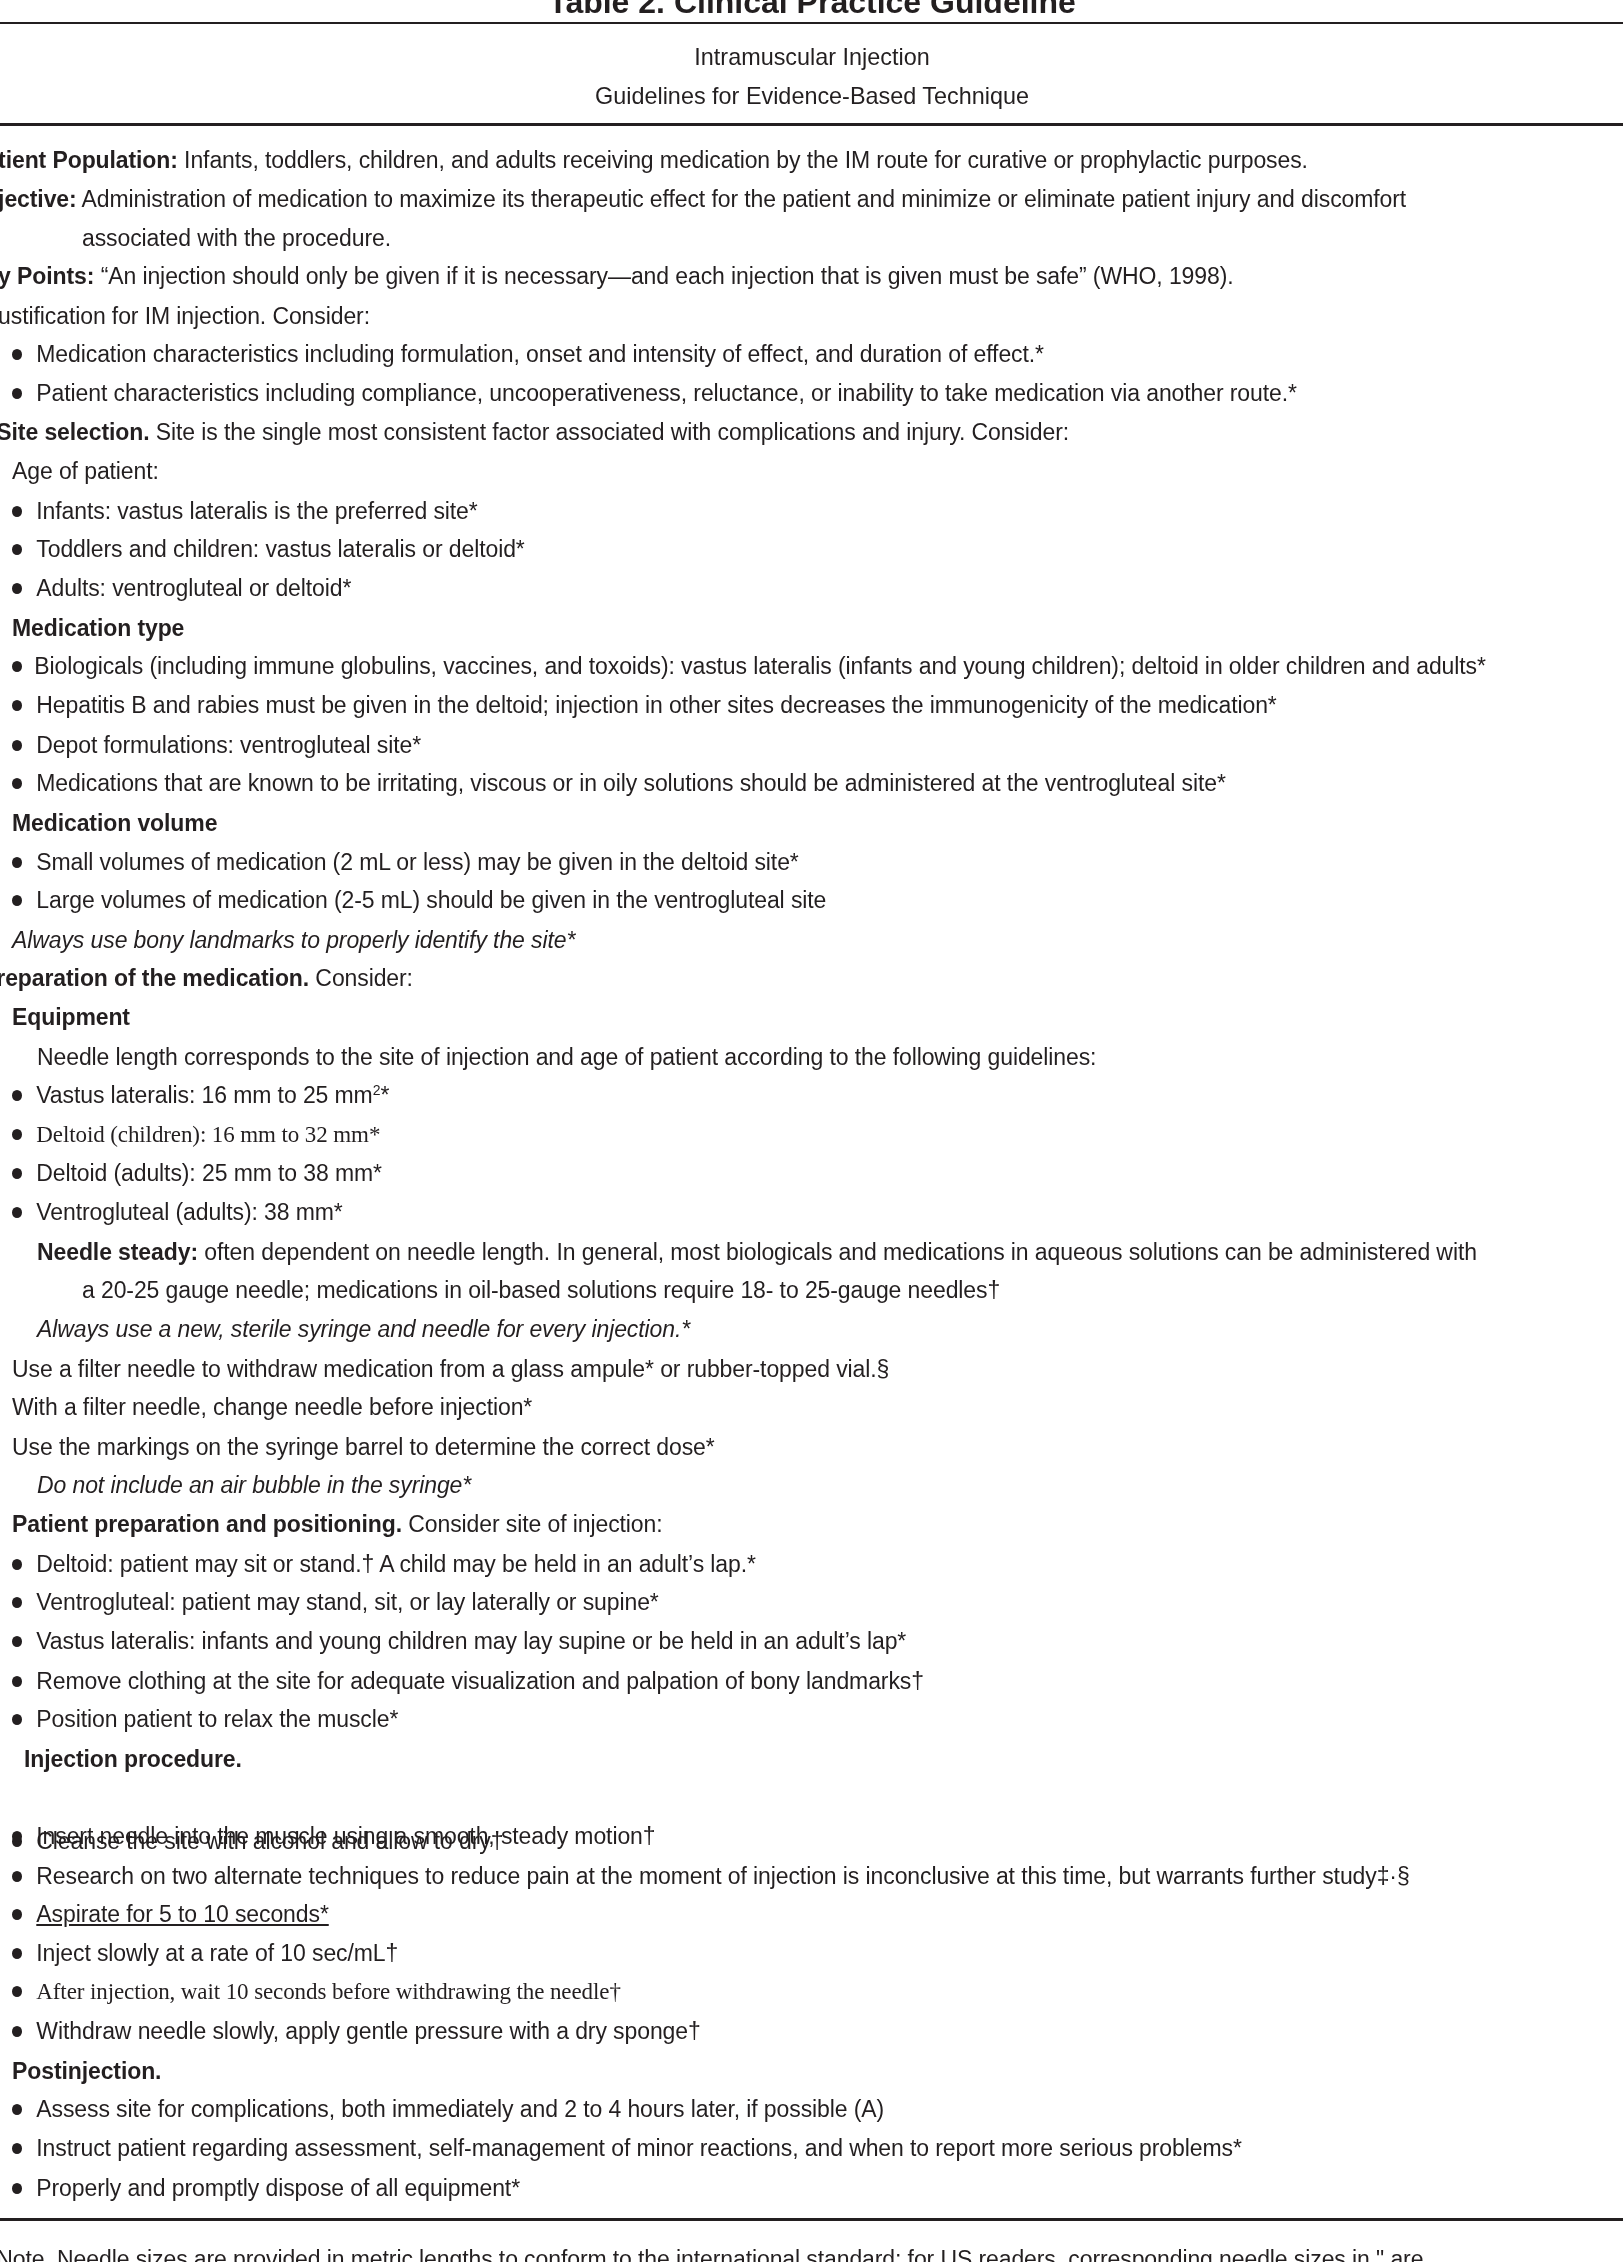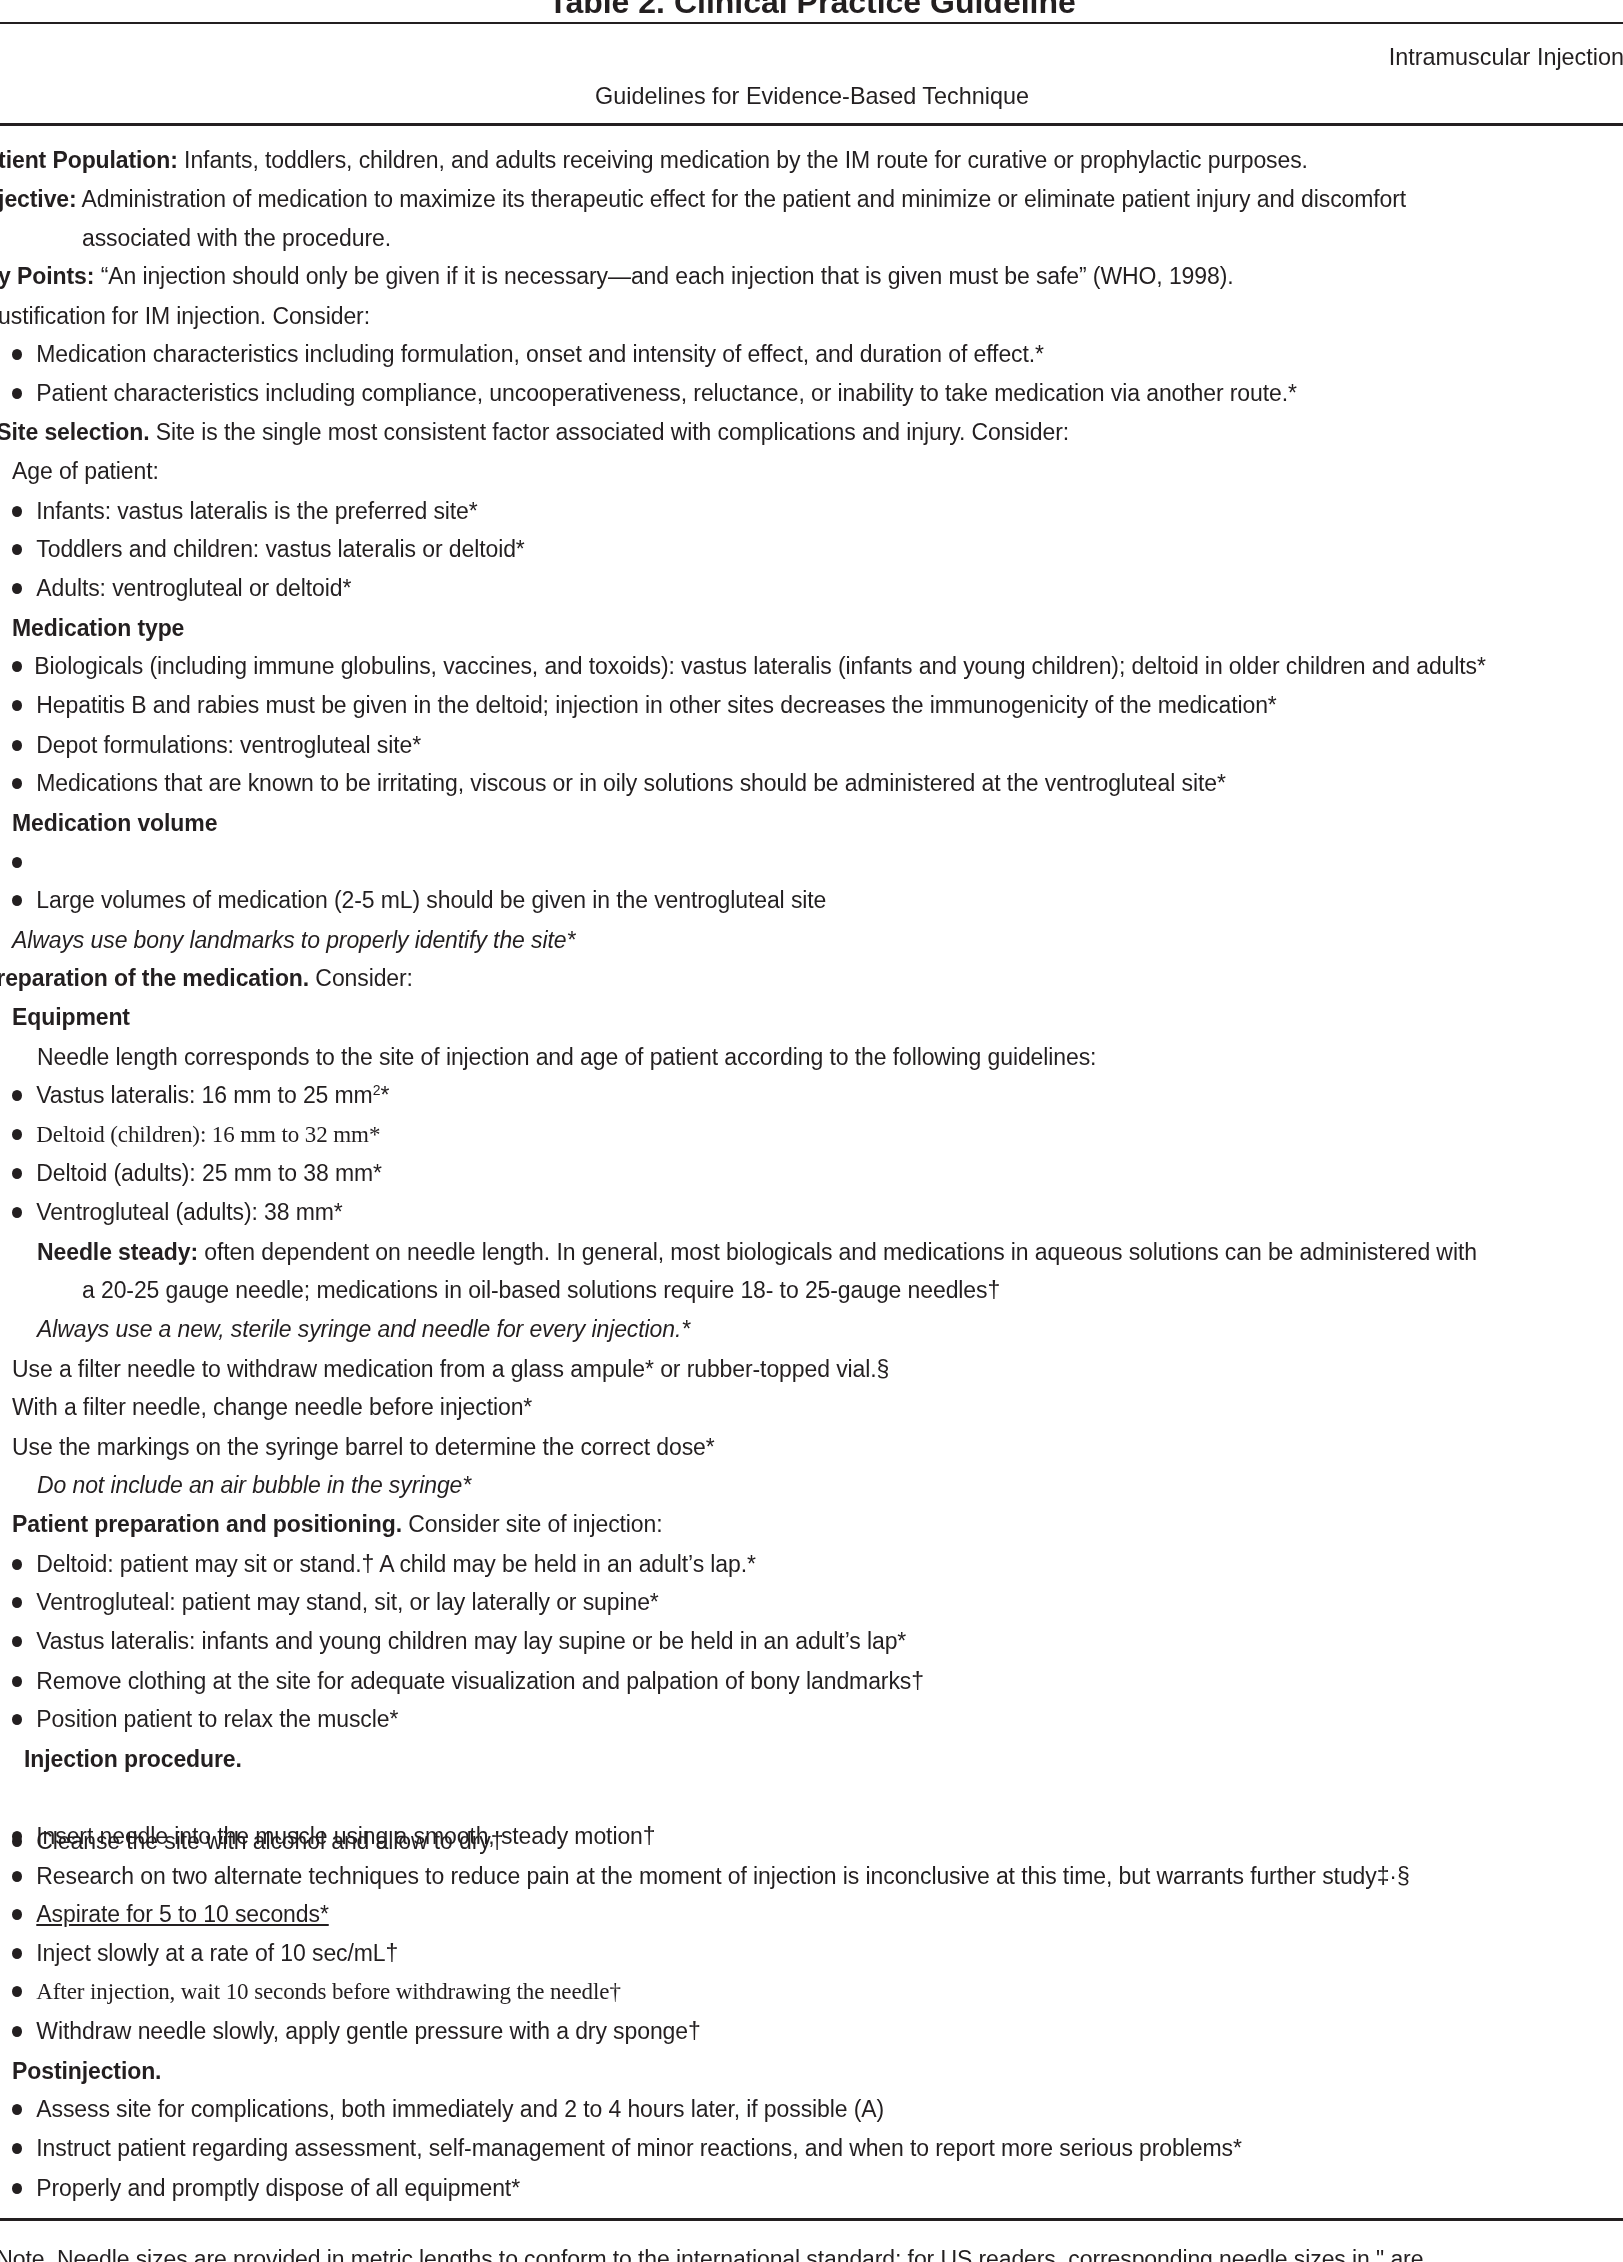--- a/index.html
+++ b/index.html
@@ -26,21 +26,21 @@
     display: inline-block; width: 10.3px; height: 11.2px; border-radius: 50%;
     background: #231f20; margin-right: 14px; vertical-align: 1.9px;
   }
   sup { font-size: 14px; line-height: 0; vertical-align: 8.4px; }
 </style>
 </head>
 <body>
 
 <div class="title">Table 2. Clinical Practice Guideline</div>
 <div class="rule" style="top:21.5px;height:2.8px;"></div>
-<div class="subtitle" style="top:43px;text-align:right;">Intramuscular Injection</div>
+<div class="subtitle" style="top:43px;">Intramuscular Injection</div>
 <div class="subtitle" style="top:82px;">Guidelines for Evidence-Based Technique</div>
 <div class="rule" style="top:123px;height:2.8px;"></div>
 
 <div class="line" style="top:146px;left:-1.9px;">
   <span class="b">tient Population:</span><span> Infants, toddlers, children, and adults receiving medication by the IM route for curative or prophylactic purposes.</span>
 </div>
 <div class="line" style="top:185px;left:-1.9px;">
   <span class="b">jective:</span><span> Administration of medication to maximize its therapeutic effect for the patient and minimize or eliminate patient injury and discomfort</span>
 </div>
 <div class="line" style="top:224px;left:82px;">associated with the procedure.</div>
@@ -60,21 +60,21 @@
 <div class="line" style="top:535px;left:12px;"><span class="bdot"></span><span>Toddlers and children: vastus lateralis or deltoid*</span></div>
 <div class="line" style="top:574px;left:12px;"><span class="bdot"></span><span>Adults: ventrogluteal or deltoid*</span></div>
 
 <div class="line b" style="top:614px;left:12px;">Medication type</div>
 <div class="line" style="top:652px;left:12px;"><span class="bdot" style="margin-right:12px;"></span><span>Biologicals (including immune globulins, vaccines, and toxoids): vastus lateralis (infants and young children); deltoid in older children and adults*</span></div>
 <div class="line" style="top:691px;left:12px;"><span class="bdot"></span><span>Hepatitis B and rabies must be given in the deltoid; injection in other sites decreases the immunogenicity of the medication*</span></div>
 <div class="line" style="top:731px;left:12px;"><span class="bdot"></span><span>Depot formulations: ventrogluteal site*</span></div>
 <div class="line" style="top:769px;left:12px;"><span class="bdot"></span><span>Medications that are known to be irritating, viscous or in oily solutions should be administered at the ventrogluteal site*</span></div>
 
 <div class="line b" style="top:809px;left:12px;">Medication volume</div>
-<div class="line" style="top:848px;left:12px;"><span class="bdot"></span></div>
+<div class="line" style="top:848px;left:12px;"><span class="bdot"></span><span>Small volumes of medication (2 mL or less) may be given in the deltoid site*</span></div>
 <div class="line" style="top:886px;left:12px;"><span class="bdot"></span><span>Large volumes of medication (2-5 mL) should be given in the ventrogluteal site</span></div>
 <div class="line i" style="top:926px;left:12px;">Always use bony landmarks to properly identify the site*</div>
 
 <div class="line" style="top:964px;left:-3.7px;">
   <span class="b">reparation of the medication.</span><span> Consider:</span>
 </div>
 <div class="line b" style="top:1003px;left:12px;">Equipment</div>
 <div class="line" style="top:1043px;left:37px;">Needle length corresponds to the site of injection and age of patient according to the following guidelines:</div>
 <div class="line" style="top:1081px;left:12px;"><span class="bdot"></span><span>Vastus lateralis: 16 mm to 25 mm</span><sup>2</sup><span>*</span></div>
 <div class="line" style="top:1121px;left:12px;font-family:Liberation Serif, serif;"><span class="bdot"></span><span>Deltoid (children): 16 mm to 32 mm*</span></div>

